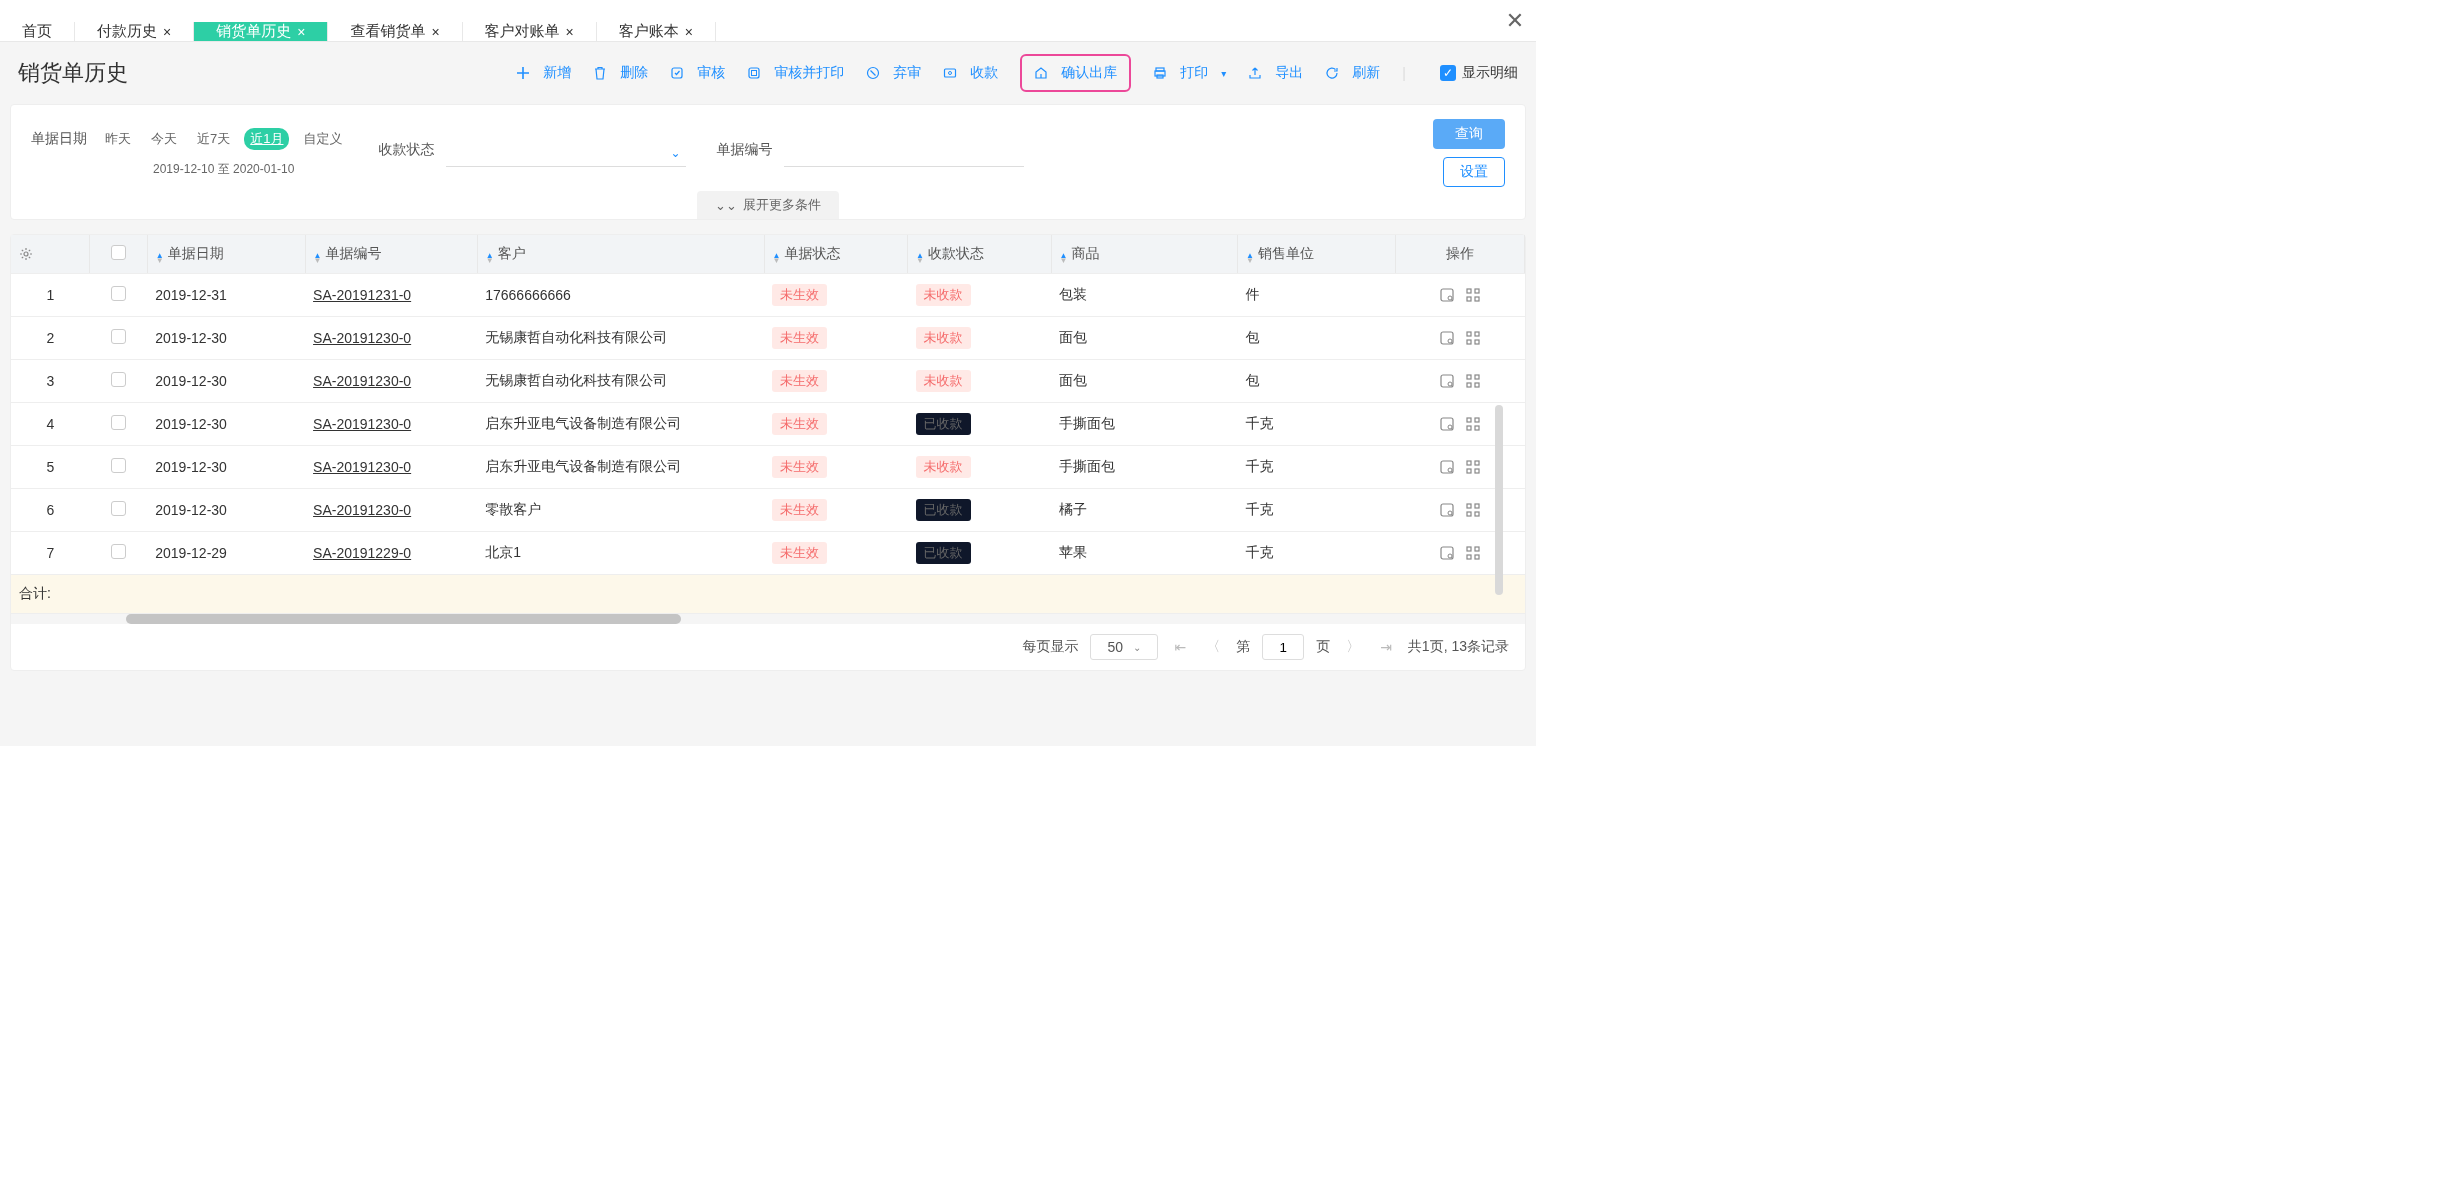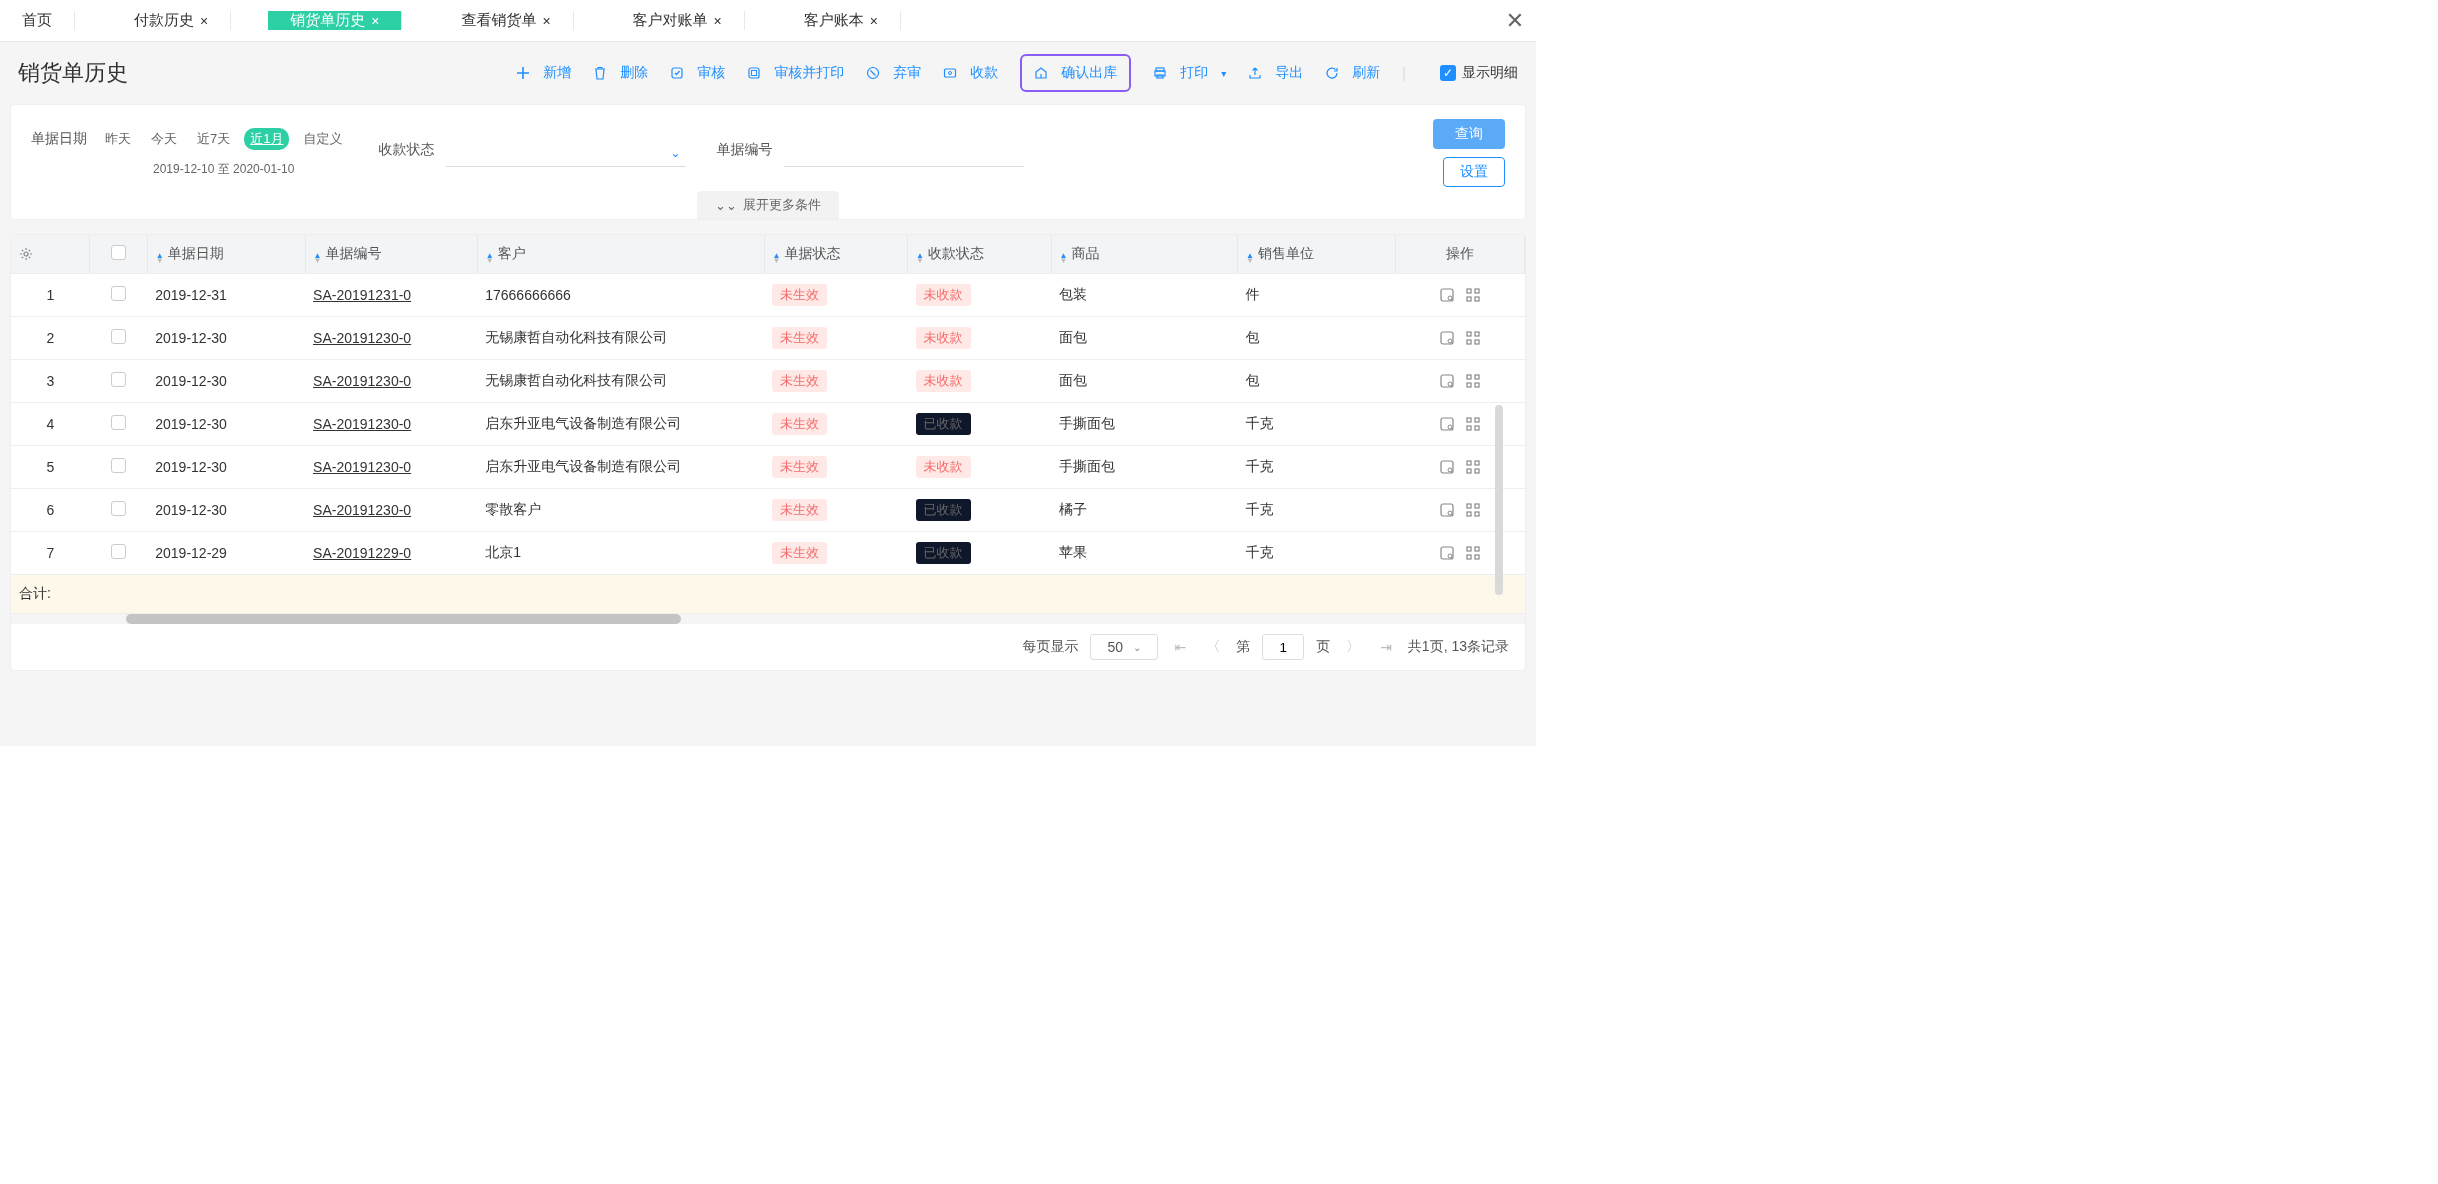--- a/index.html
+++ b/index.html
@@ -1,33 +1,33 @@
 <!DOCTYPE html>
 <html><head>
 <meta charset="utf-8">
 <style>
 * { box-sizing: border-box; margin: 0; padding: 0; }
 body { font-family: -apple-system, "PingFang SC", "Microsoft YaHei", sans-serif; font-size: 14px; color: #333; background: #fff; }
 .app { width: 1536px; height: 746px; position: relative; background: #f5f5f5; }
 
 
-.tabs { display: flex; background: #fff; height: 42px; align-items: center; border-bottom: 1px solid #e8e8e8; position: relative; gap: 37px; }
+.tabs { display: flex; background: #fff; height: 42px; align-items: flex-end; border-bottom: 1px solid #e8e8e8; position: relative; }
 .tab { display: flex; align-items: center; padding: 0 22px; font-size: 15px; cursor: pointer; border-right: 1px solid #e8e8e8; gap: 6px; }
 .tab.active { background: #2dcfa5; color: #fff; }
 .tab-close { font-size: 14px; cursor: pointer; }
 .tabs-close-all { position: absolute; right: 0; top: 0; width: 42px; height: 42px; display: flex; align-items: center; justify-content: center; font-size: 22px; cursor: pointer; color: #666; }
 
 
 .page { padding: 0 10px 10px 10px; }
 .page-header { display: flex; align-items: center; height: 62px; padding: 0 8px; }
 .page-title { font-size: 22px; font-weight: 500; flex-shrink: 0; color: #333; }
 .toolbar { display: flex; align-items: center; margin-left: auto; gap: 22px; }
 .tbtn { display: flex; align-items: center; gap: 13px; color: #1f8fff; cursor: pointer; font-size: 14px; }
 .tbtn .ico { width: 14px; height: 14px; display: inline-block; }
-.tbtn.highlighted { border: 2px solid #8b5cf6; border-radius: 6px; padding: 8px 12px; }
+.tbtn.highlighted { border: 2px solid #ec4899; border-radius: 6px; padding: 8px 12px; }
 .detail-toggle { display: flex; align-items: center; gap: 6px; color: #333; margin-left: 12px; cursor: pointer; }
 .detail-toggle .ckbox { width: 16px; height: 16px; border-radius: 3px; background: #1f8fff; display: inline-flex; align-items: center; justify-content: center; color: #fff; font-size: 12px; }
 
 
 .filter-card { background: #fff; border: 1px solid #eee; border-radius: 4px; margin-bottom: 0; }
 .filter-row { display: flex; align-items: center; padding: 14px 20px 4px; gap: 30px; }
 .filter-group { display: flex; align-items: flex-start; gap: 12px; }
 .filter-label { color: #555; padding-top: 2px; font-size: 14px; }
 .date-quick { display: flex; flex-direction: column; gap: 11px; align-items: center; }
 .date-quick-row { display: flex; align-items: center; gap: 8px; }

